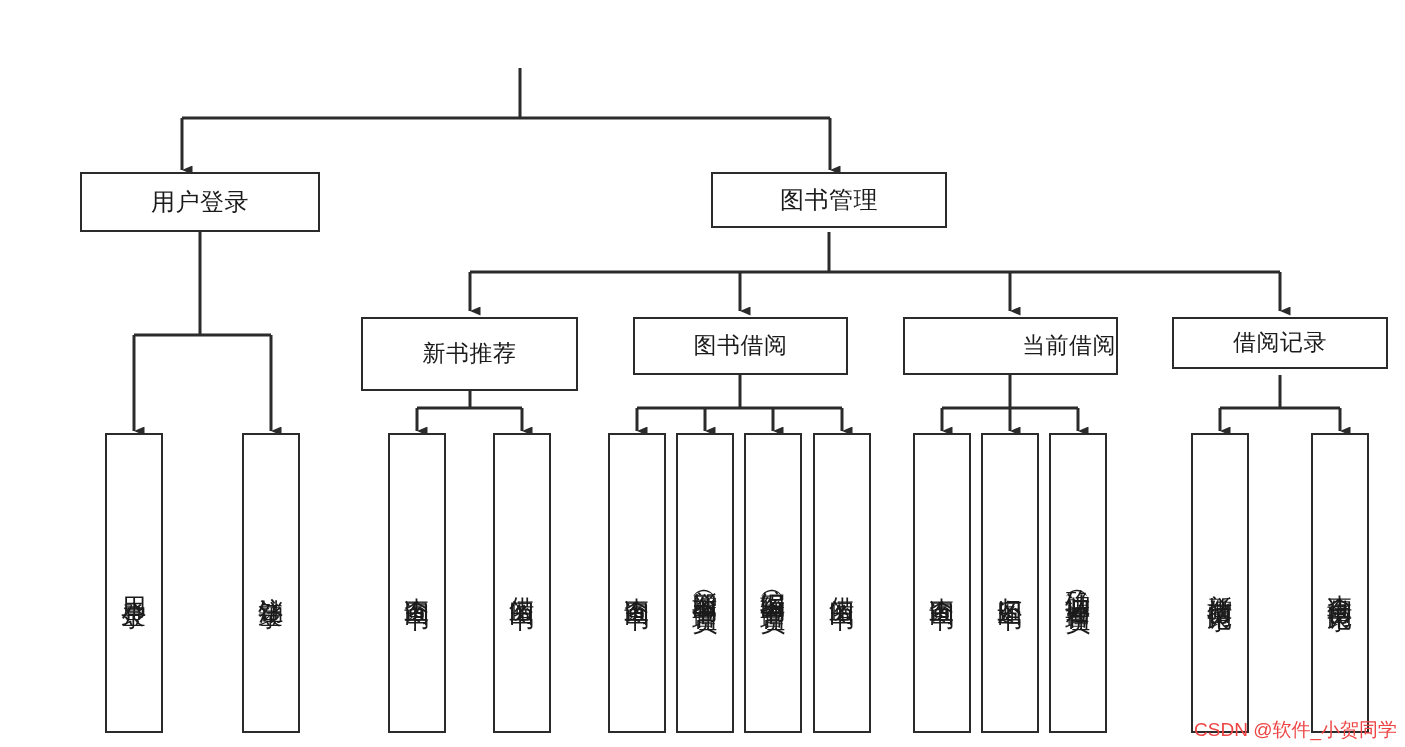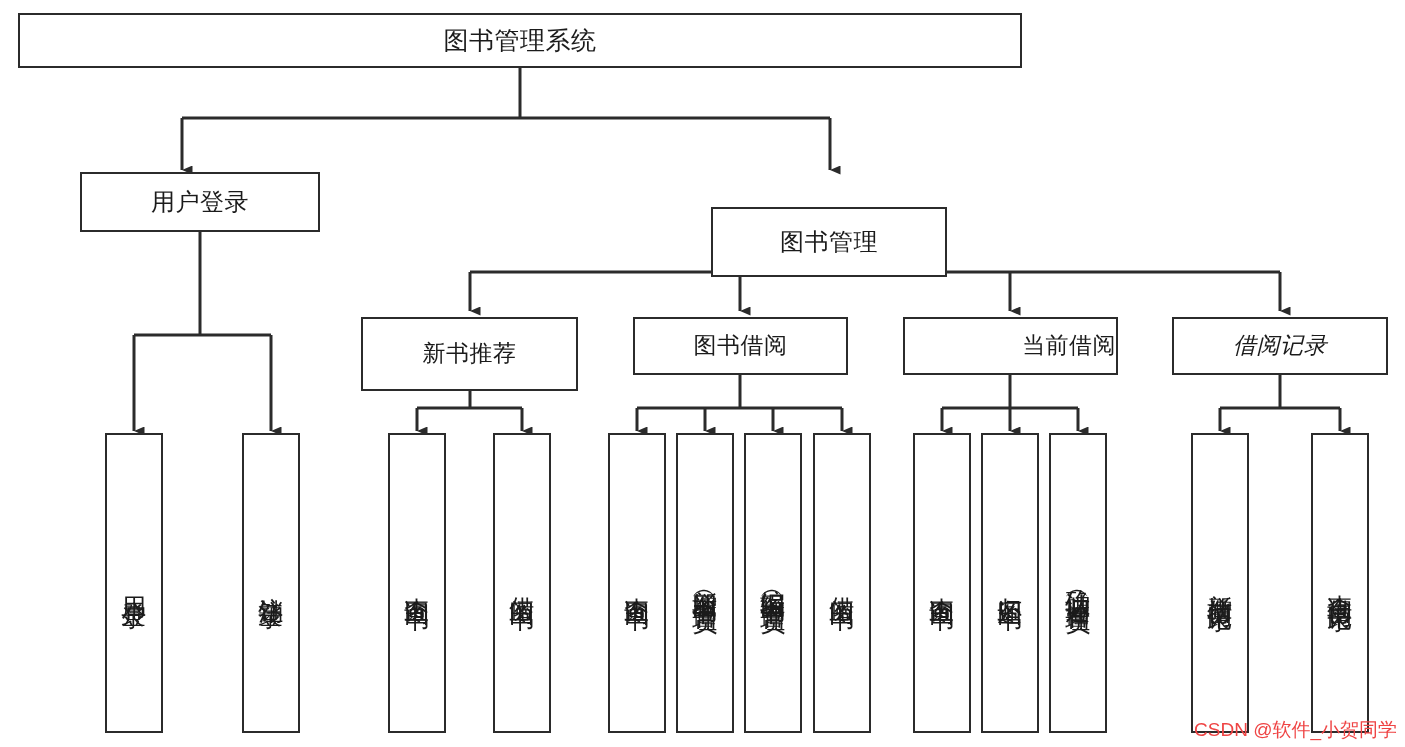--- a/index.html
+++ b/index.html
@@ -106,41 +106,38 @@
       <path d="M1010,408 L1010,431" marker-end="url(#arrowhead)"></path>
       <path d="M1078,408 L1078,431" marker-end="url(#arrowhead)"></path>
 
       <path d="M1280,375 L1280,408"></path>
       <path d="M1220,408 L1340,408"></path>
       <path d="M1220,408 L1220,431" marker-end="url(#arrowhead)"></path>
       <path d="M1340,408 L1340,431" marker-end="url(#arrowhead)"></path>
     </g>
   </svg>
 
-  <div class="node node-root" style="left:18px;top:13px;width:1004px;height:55px;">
-    <span class="lbl">图书管理系统</span>
-  </div>
 
   <div class="node node-l2" style="left:80px;top:172px;width:240px;height:60px;">
     <span class="lbl">用户登录</span>
   </div>
-  <div class="node node-l2" style="left:711px;top:172px;width:236px;height:70px;margin-top:35px;">
+  <div class="node node-l2" style="left:711px;top:172px;width:236px;height:56px;">
     <span class="lbl">图书管理</span>
   </div>
 
   <div class="node node-l3" style="left:361px;top:317px;width:217px;height:74px;">
     <span class="lbl">新书推荐</span>
   </div>
   <div class="node node-l3" style="left:633px;top:317px;width:215px;height:58px;">
     <span class="lbl">图书借阅</span>
   </div>
   <div class="node node-l3" style="left:903px;top:317px;width:215px;height:58px;justify-content:flex-end;">
     <span class="lbl">当前借阅</span>
   </div>
-  <div class="node node-l3" style="left:1172px;top:317px;width:216px;height:58px;font-style:italic;">
+  <div class="node node-l3" style="left:1172px;top:317px;width:216px;height:52px;">
     <span class="lbl">借阅记录</span>
   </div>
 
   <div class="node node-leaf" style="left:105px;top:433px;width:58px;height:300px;">
     <span class="lbl">用户登录</span>
   </div>
   <div class="node node-leaf" style="left:242px;top:433px;width:58px;height:300px;">
     <span class="lbl">注销登录</span>
   </div>
 

